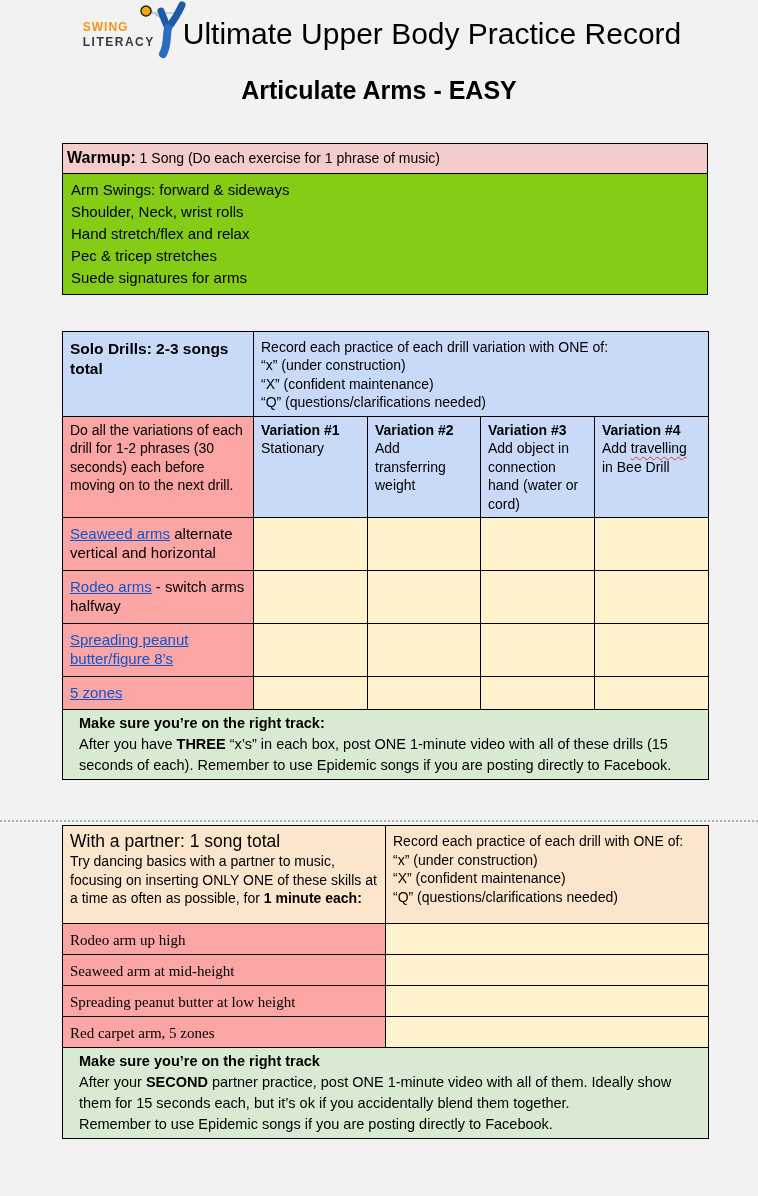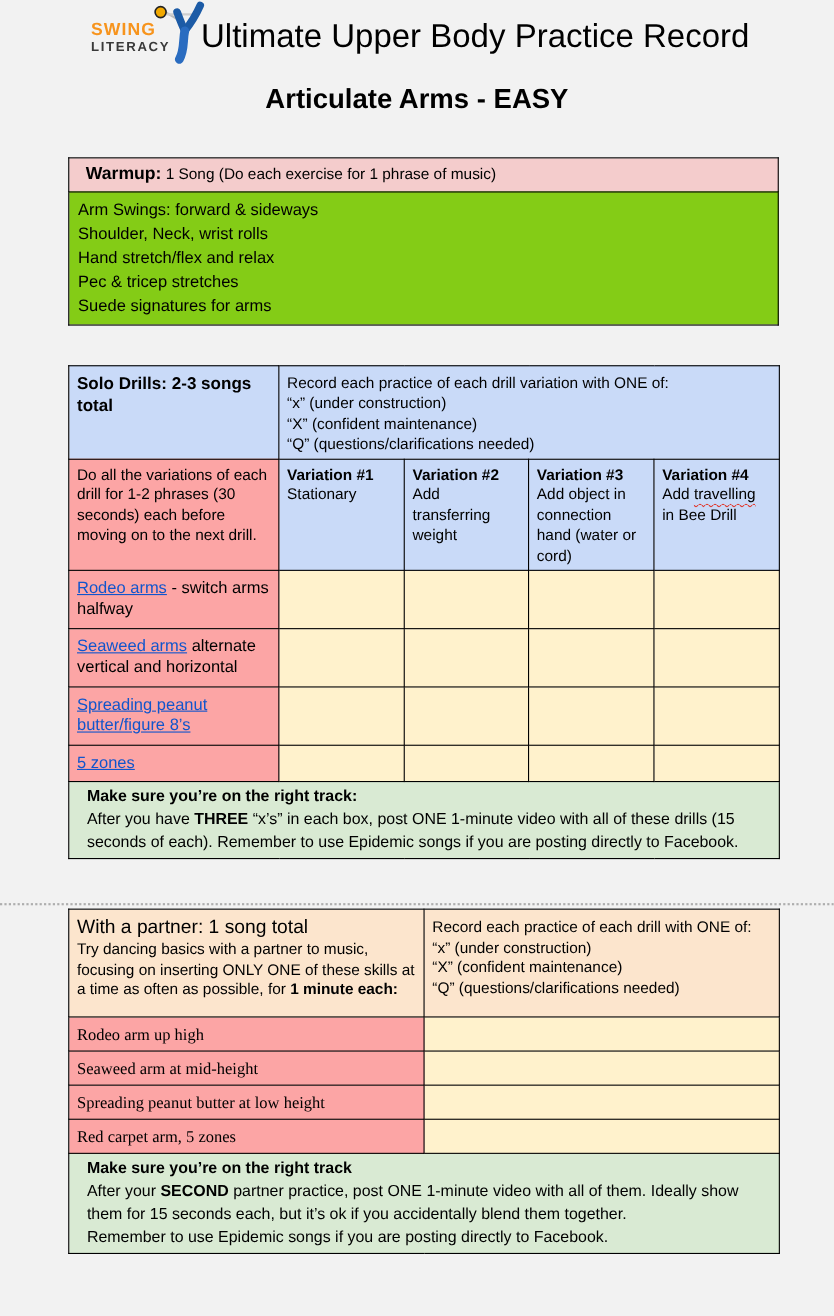--- a/index.html
+++ b/index.html
@@ -8,30 +8,30 @@
     --logo-orange:#f7941d; --logo-dark:#3a3a3a; --sling-blue:#1c5ba6; --squiggle:#e03c31;
   }
   *{box-sizing:border-box; margin:0; padding:0;}
   html,body{width:758px;}
   body{
     height:1196px; background:var(--page-bg);
     font-family:"Liberation Sans", sans-serif; color:#000; overflow:hidden;
   }
   .header-row{display:flex; align-items:center; justify-content:center; padding-top:16px; gap:10px;}
   .logo{position:relative; width:96px; flex:0 0 auto; text-align:left; padding-left:6px;}
-  .logo-swing{font-weight:bold; font-size:16px; letter-spacing:1px; color:var(--logo-orange); line-height:17px;}
+  .logo-swing{font-weight:bold; font-size:12px; letter-spacing:1px; color:var(--logo-orange); line-height:17px;}
   .logo-literacy{font-weight:bold; font-size:12px; letter-spacing:1.5px; color:var(--logo-dark); line-height:13px;}
   .sling{position:absolute; right:-16px; top:-22px;}
   .doc-title{font-size:30px; line-height:36px; color:#000; white-space:nowrap;}
   .doc-subtitle{text-align:center; font-weight:bold; font-size:25px; margin-top:24px;}
   .sheet{padding-left:62px;}
   table{border-collapse:collapse; width:646px; table-layout:fixed;}
   td{border:1px solid var(--border); vertical-align:top; padding:4px 7px; font-size:14px; line-height:18.5px;}
   .warmup-table{margin-top:38px;}
-  .warmup-head{background:var(--pink); padding:5px 15px;margin-left:47px;}
+  .warmup-head{background:var(--pink); padding:5px 4px;margin-left:47px;}
   .warmup-label{font-weight:bold; font-size:16px;}
   .warmup-label-rest{font-size:14px;}
   .warmup-body{background:#84cc16; font-size:15px; line-height:22px; padding:5px 8px; height:110px;}
   .solo-table{margin-top:36px;}
   .cell-blue{background:var(--blue);}
   .cell-white{background:#fca5a5;}
   .cell-yellow{background:var(--yellow);}
   .cell-green{background:var(--green);}
   .cell-peach{background:var(--peach);}
   .solo-title-cell{font-weight:bold; font-size:15.5px; line-height:20px; padding-top:7px;}
@@ -123,28 +123,28 @@
       <td class="cell-blue">
         <div class="var-label">Variation #3</div>
         <div>Add object in connection hand (water or cord)</div>
       </td>
       <td class="cell-blue">
         <div class="var-label">Variation #4</div>
         <div><span>Add </span><span class="misspelled">travelling</span><span> in Bee Drill</span></div>
       </td>
     </tr>
     <tr class="h53">
+      <td class="cell-white drill-cell"><a class="doclink">Seaweed arms</a><span> alternate vertical and horizontal</span></td>
+      <td class="cell-yellow"></td>
+      <td class="cell-yellow"></td>
+      <td class="cell-yellow"></td>
+      <td class="cell-yellow"></td>
+    </tr>
+    <tr class="h53">
       <td class="cell-white drill-cell"><a class="doclink">Rodeo arms</a><span> - switch arms halfway</span></td>
-      <td class="cell-yellow"></td>
-      <td class="cell-yellow"></td>
-      <td class="cell-yellow"></td>
-      <td class="cell-yellow"></td>
-    </tr>
-    <tr class="h53">
-      <td class="cell-white drill-cell"><a class="doclink">Seaweed arms</a><span> alternate vertical and horizontal</span></td>
       <td class="cell-yellow"></td>
       <td class="cell-yellow"></td>
       <td class="cell-yellow"></td>
       <td class="cell-yellow"></td>
     </tr>
     <tr class="h53">
       <td class="cell-white drill-cell"><a class="doclink">Spreading peanut butter/figure 8’s</a><span></span></td>
       <td class="cell-yellow"></td>
       <td class="cell-yellow"></td>
       <td class="cell-yellow"></td>

